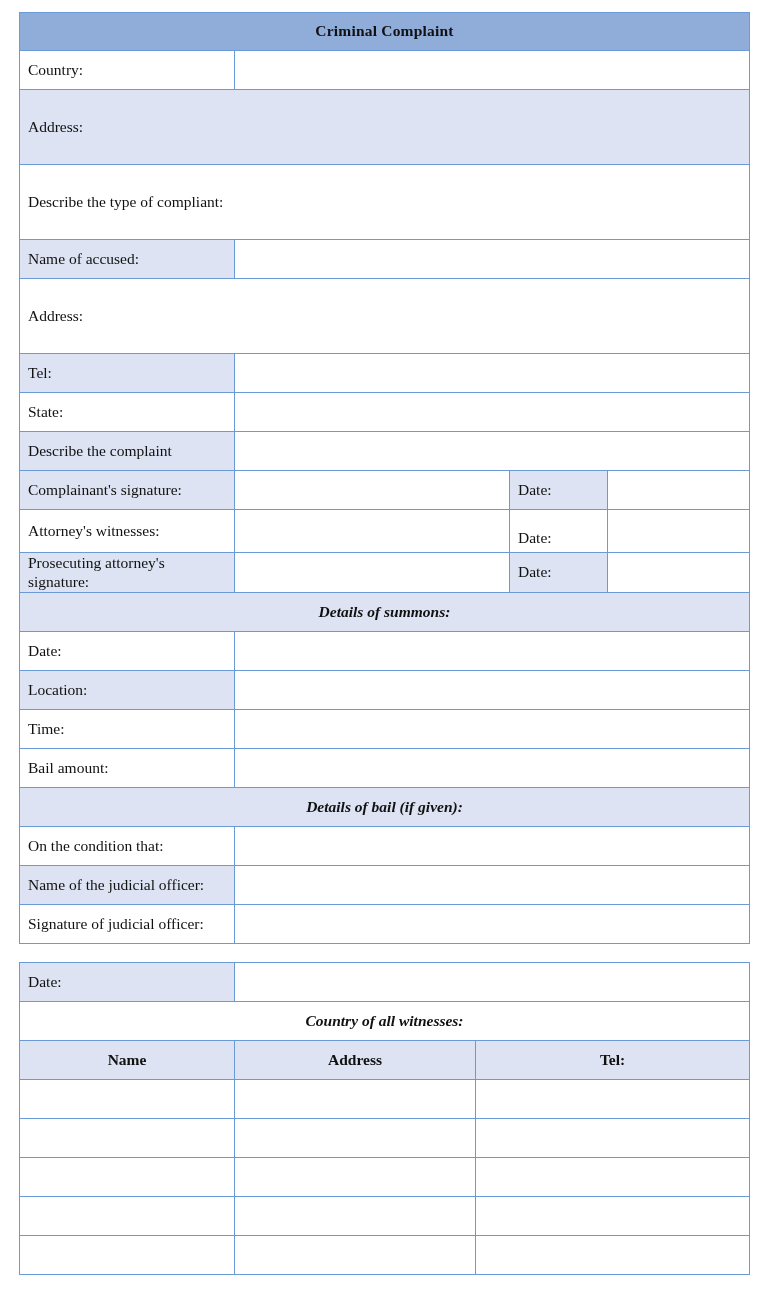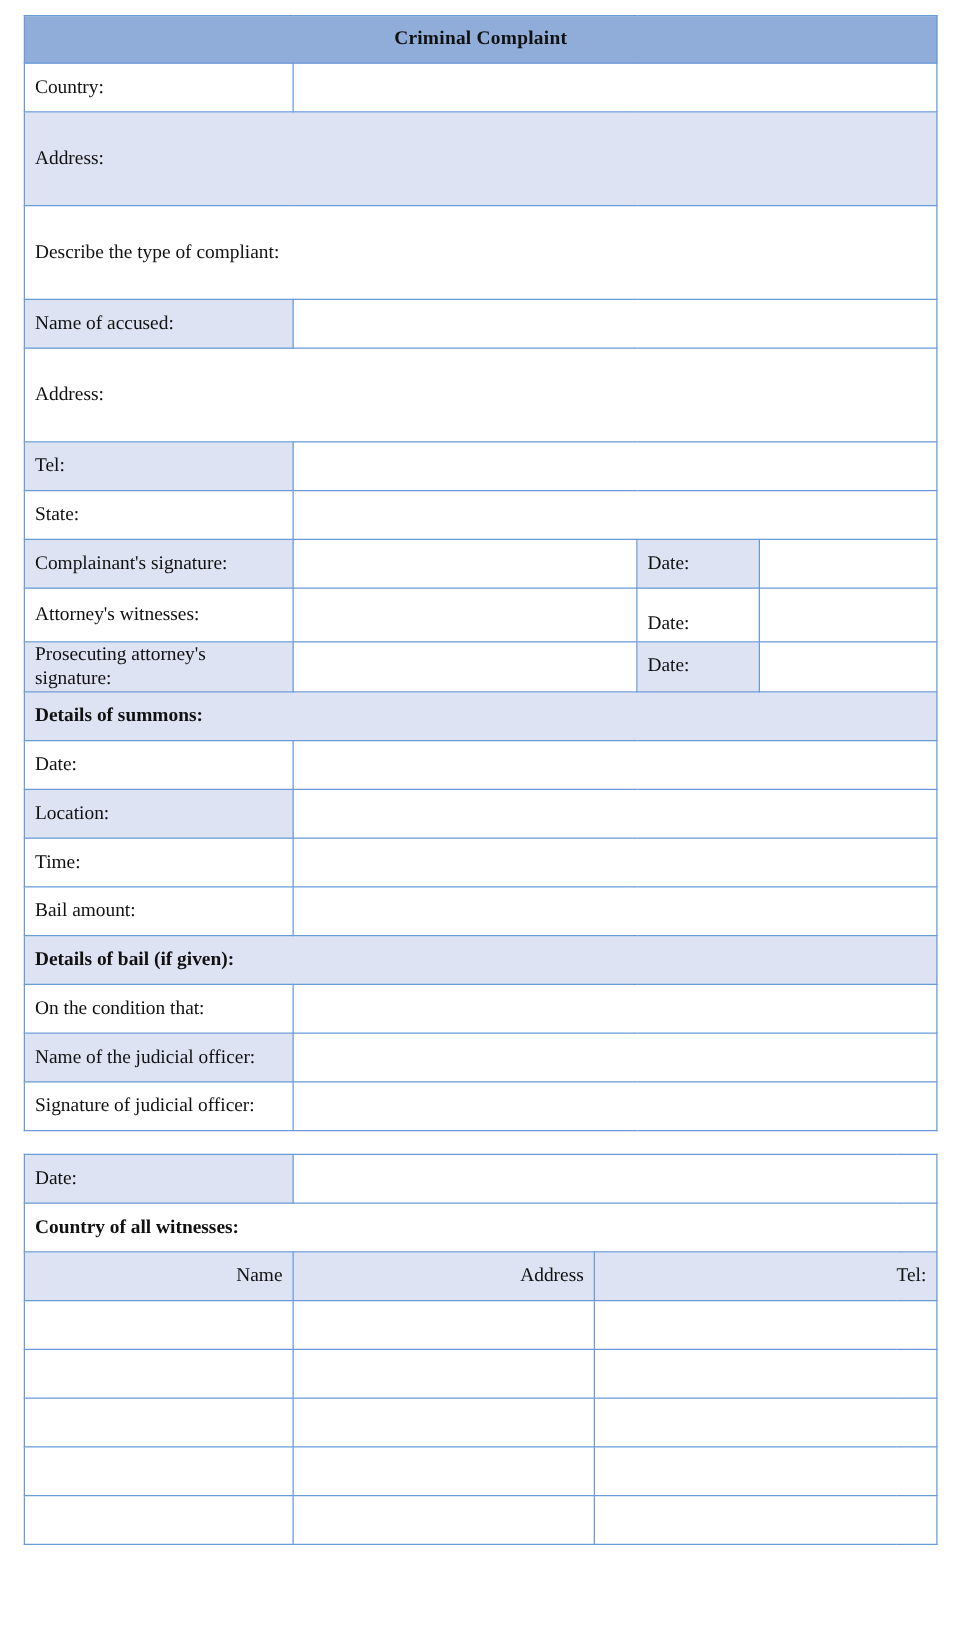--- a/index.html
+++ b/index.html
@@ -43,25 +43,28 @@
   .white   { background: #ffffff !important; }
   .header-bar {
     background: #8fadd8 !important;
     text-align: center;
     font-weight: bold;
     font-size: 16.5px;
     letter-spacing: .2px;
   }
   .section {
     font-weight: bold;
+    font-style: italic;
     font-size: 15.5px;
+    text-align: center;
   }
   .colhead {
-    text-align: right;
+    text-align: center;
     font-size: 15.5px;
+    font-weight: bold;
   }
 
   
   .h-title   { height: 37px; }
   .h-sm      { height: 38px; }
   .h-xtall   { height: 74px; }
   .h-sig     { height: 38px; }
   .h-sig2    { height: 39px; }
   .h-section { height: 38px; }
   .h-wrow    { height: 38px; }
@@ -114,20 +117,24 @@
       <tr>
         <td class="label shade h-sm">Tel:</td>
         <td colspan="3" class="white h-sm"></td>
       </tr>
 
       <tr>
         <td class="label white h-sm">State:</td>
         <td colspan="3" class="white h-sm"></td>
       </tr>
 
+      <tr>
+        <td class="label shade h-sm">Describe the complaint</td>
+        <td colspan="3" class="white h-sm"></td>
+      </tr>
 
       <tr>
         <td class="label shade h-sig">Complainant's signature:</td>
         <td class="white h-sig"></td>
         <td class="label shade h-sig">Date:</td>
         <td class="white h-sig"></td>
       </tr>
 
       <tr>
         <td class="label white h-sig">Attorney's witnesses:</td>

